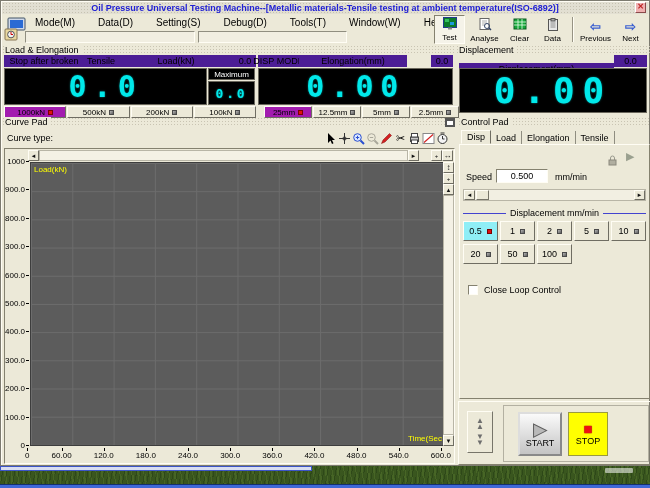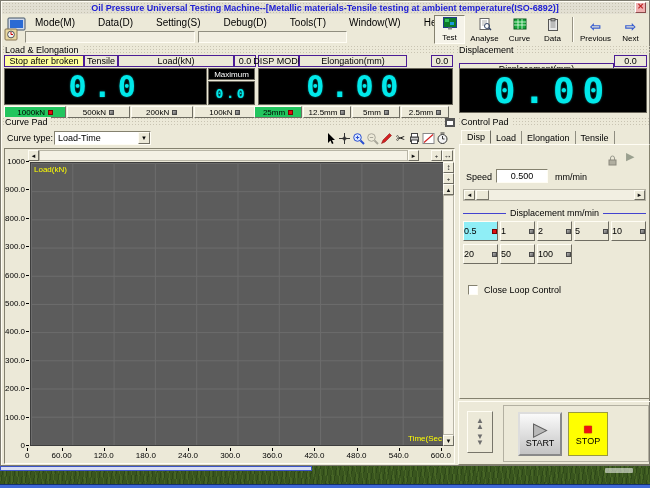--- a/index.html
+++ b/index.html
@@ -46,30 +46,30 @@
   .tbtn.wide { width:35px; }
   .tbtn.pressed { border:1px solid; border-color:#84816f #fffdf4 #fffdf4 #84816f; background:#f5f3e9; }
   .tsep { width:2px; margin:2px 2px; border-left:1px solid #979384; border-right:1px solid #fffdf4; }
   .arrow-glyph { font-size:13px; font-weight:bold; color:#3a5fd0; line-height:13px; }
   
   .group { position:absolute; }
   .glabel-row { position:absolute; left:0; right:0; top:0; height:10px;
     background-image:radial-gradient(#c9c4b2 0.6px, transparent 0.7px); background-size:3px 3px; }
   .glabel { position:absolute; left:2px; top:0; font-size:9px; background:#ece9d8; padding:0 3px 0 1px; white-space:nowrap; }
   .raised { border:1px solid; border-color:#fffdf4 #77756a #77756a #fffdf4; background:#ece9d8; }
-  .cell { position:absolute; height:12px; border:1px solid #4c1d95; background:#ece9d8;
+  .cell { position:absolute; height:12px; border:6px solid #4c1d95; background:#ece9d8;
     display:flex; align-items:center; justify-content:center; font-size:9px; white-space:nowrap; }
   .disp { position:absolute; background:#000; border:1px solid #6a675c;
     display:flex; align-items:center; justify-content:center;
     font-family:"DejaVu Sans Mono", monospace; font-weight:bold; color:#00e9ea; }
   .seg { letter-spacing:0.22em; text-shadow:0 0 2px rgba(0,230,235,.6); }
   .range-row { position:absolute; display:flex; gap:1px; }
   .rbtn { flex:1; height:12px; border:1px solid; border-color:#fffdf4 #6f6d62 #6f6d62 #fffdf4;
     background:#ece9d8; display:flex; align-items:center; justify-content:center; gap:3px; font-size:8px; white-space:nowrap; }
-  .rbtn.sel { background:#22c55e; }
+  .rbtn.sel { background:#a21caf; }
   .ind { width:5px; height:5px; background:linear-gradient(135deg,#b5b5b5,#5f5f5f); border:1px solid #4a4a4a; }
   .sel > .ind, .psel > .ind { background:#e01010; border-color:#7a0000; }
   
   .ctype-row { position:absolute; left:0; top:13px; right:0; height:16px; }
   .ctype-label { position:absolute; left:5px; top:3px; font-size:9px; }
   .dropdown { position:absolute; left:52px; top:1px; width:97px; height:14px; background:#fff;
     border:1px solid; border-color:#84816f #fffdf4 #fffdf4 #84816f; display:flex; align-items:center; }
   .dropdown .val { flex:1; font-size:9px; padding-left:3px; white-space:nowrap; overflow:hidden; }
   .drop-btn { width:12px; height:12px; border:1px solid; border-color:#fffdf4 #6f6d62 #6f6d62 #fffdf4;
     background:#ece9d8; font-size:6px; display:flex; align-items:center; justify-content:center; }
@@ -109,21 +109,21 @@
     border:1px solid; border-color:#84816f #fffdf4 #fffdf4 #84816f; font-size:9px; text-align:center;
     font-family:"Liberation Sans", sans-serif; }
   .speed-unit { position:absolute; left:95px; top:27px; font-size:9px; }
   .slider { position:absolute; left:3px; top:44px; width:183px; height:12px; background:#f2efe2;
     border:1px solid #b8b5a6; }
   .divider { position:absolute; left:3px; top:63px; width:183px; display:flex; align-items:center; gap:4px; }
   .divider .line { flex:1; height:1px; background:#4343cf; }
   .divider .dtext { font-size:9px; white-space:nowrap; }
   .prow { position:absolute; left:3px; display:flex; gap:2px; }
   .pbtn { width:35px; height:20px; border:1px solid; border-color:#fffdf4 #6f6d62 #6f6d62 #fffdf4;
-    background:#ece9d8; display:flex; align-items:center; justify-content:space-between; gap:5px; font-size:9px; }
+    background:#ece9d8; display:flex; align-items:center; justify-content:center; gap:5px; font-size:9px; }
   .pbtn.psel { background:#8feef6; }
   .chkrow { position:absolute; left:8px; top:140px; display:flex; align-items:center; gap:6px; }
   .chkbox { width:10px; height:10px; background:#fff; border:1px solid; border-color:#84816f #fffdf4 #fffdf4 #84816f; }
   .chklabel { font-size:9px; }
   
   .runpanel { position:absolute; left:457px; top:400px; width:193px; height:64px;
     border:1px solid; border-color:#fffdf4 #84816f #84816f #fffdf4; }
   .jog { position:absolute; left:8px; top:9px; width:26px; height:42px;
     display:flex; flex-direction:column; align-items:center; justify-content:center; }
   .jog span { font-size:8px; line-height:6px; color:#6e6e6e; }
@@ -203,21 +203,21 @@
           </span>
           <span>Analyse</span>
         </div>
         <div class="tbtn">
           <span>
             <svg width="16" height="13" viewBox="0 0 16 13">
               <rect x="2" y="1" width="12" height="10" fill="#17a83a" stroke="#0a5c1e"></rect>
               <path d="M2 4 H14 M2 7 H14 M6 1 V11 M10 1 V11" stroke="#eaffea" stroke-width="0.8"></path>
             </svg>
           </span>
-          <span>Curve</span>
+          <span>Clear</span>
         </div>
         <div class="tbtn">
           <span>
             <svg width="16" height="13" viewBox="0 0 16 13">
               <rect x="3.5" y="1.5" width="9" height="11" fill="#e8e8e8" stroke="#555"></rect>
               <rect x="6" y="0.5" width="4" height="2.5" fill="#aaa" stroke="#555"></rect>
               <path d="M5.5 5 H10.5 M5.5 7 H10.5 M5.5 9 H10.5" stroke="#777" stroke-width="0.8"></path>
             </svg>
           </span>
           <span>Data</span>
@@ -262,21 +262,21 @@
           </div>
         <div class="rbtn">
             <span>200kN</span>
             <span class="ind"></span>
           </div>
         <div class="rbtn">
             <span>100kN</span>
             <span class="ind"></span>
           </div>
       </div>
-      <div class="range-row" style="left:252px; top:61px; width:195px;">
+      <div class="range-row" style="left:262px; top:61px; width:195px;">
         <div class="rbtn sel">
             <span>25mm</span>
             <span class="ind"></span>
           </div>
         <div class="rbtn">
             <span>12.5mm</span>
             <span class="ind"></span>
           </div>
         <div class="rbtn">
             <span>5mm</span>
@@ -301,24 +301,20 @@
     <div class="group" style="left:1px; top:116px; width:454px; height:349px;">
       <div class="glabel-row">
         <span class="glabel">Curve Pad</span>
       </div>
       <span class="maxbox">
           <div></div>
         </span>
 
       <div class="ctype-row">
         <span class="ctype-label">Curve type:</span>
-        <div class="dropdown">
-          <span class="val">Load-Time</span>
-          <span class="drop-btn">▼</span>
-        </div>
         <div class="cicons">
           <span class="cicon">
             <svg width="13" height="13">
                 <path d="M4 1 L4 11 L6.5 8.5 L8 12 L9.5 11.3 L8 8 L11 8 Z" fill="#000"></path>
               </svg>
           </span>
           <span class="cicon">
             <svg width="13" height="13">
                 <path d="M6.5 1 V12 M1 6.5 H12" stroke="#333" stroke-width="1"></path>
                 <circle cx="6.5" cy="6.5" r="1.6" fill="none" stroke="#333"></circle>

